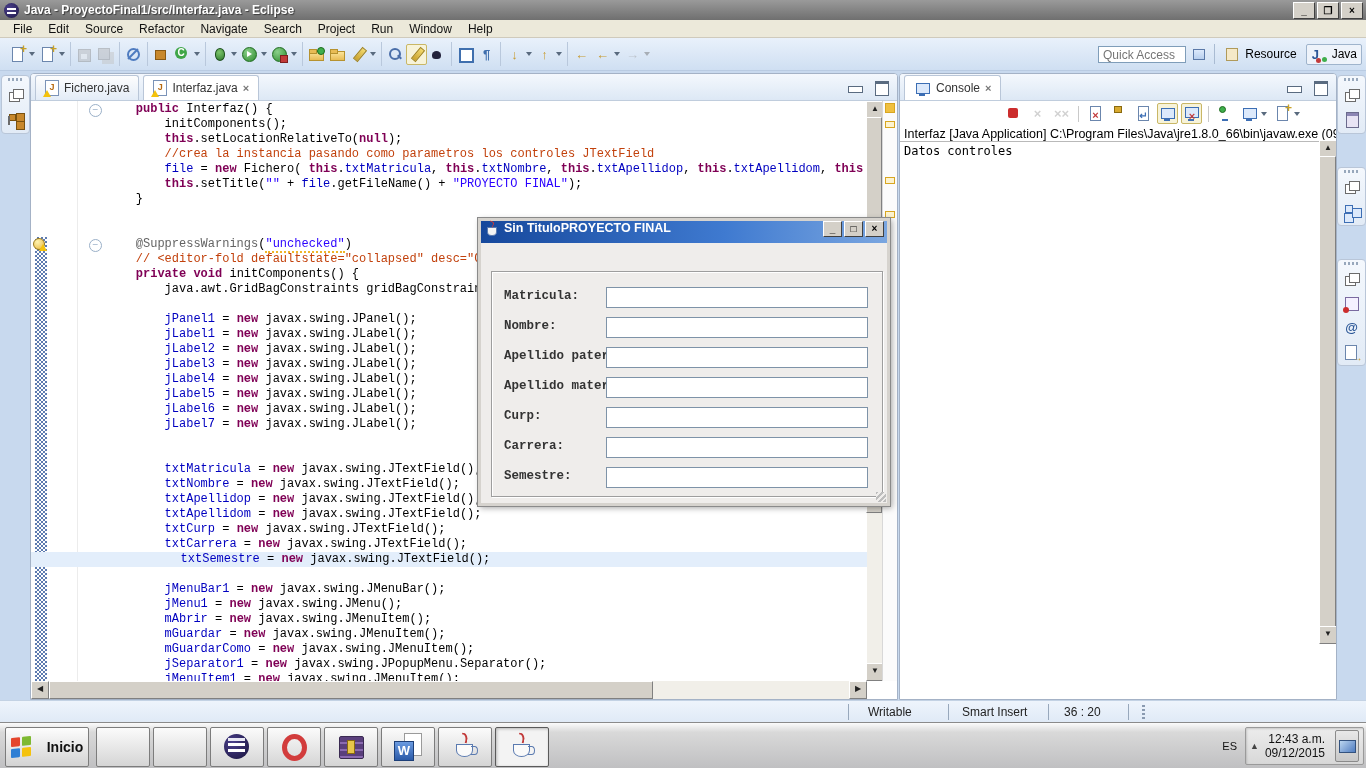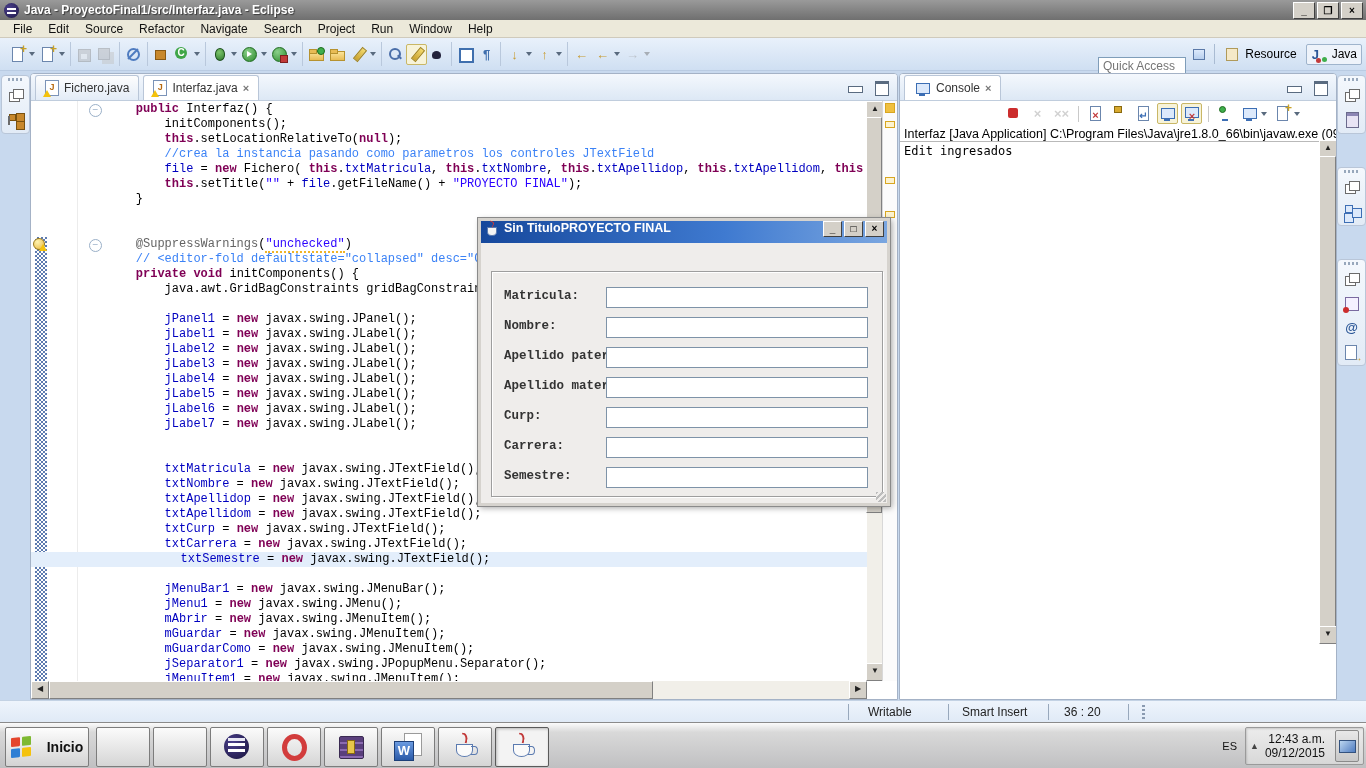--- a/index.html
+++ b/index.html
@@ -45,21 +45,21 @@
   .gfolder::after{content:"";position:absolute;left:1px;top:3px;width:6px;height:3px;background:#e8bc55;border:1px solid #b6922f;}
   .g-open-type-folder i{position:absolute;right:0;top:1px;width:6px;height:6px;border-radius:50%;background:#3fae4c;border:1px solid #1d6b1d;}
   .gpen::before{content:"";position:absolute;left:7px;top:1px;width:4px;height:13px;background:linear-gradient(#f3d96d,#caa22c);border:1px solid #a1821c;transform:rotate(40deg);}
   .g-search::before{content:"";position:absolute;left:2px;top:2px;width:8px;height:8px;border:2px solid #4a6ea8;border-radius:50%;}
   .g-search::after{content:"";position:absolute;left:10px;top:10px;width:5px;height:2px;background:#4a6ea8;transform:rotate(45deg);}
   .g-open-element::before{content:"";position:absolute;left:3px;top:5px;width:9px;height:8px;background:#23233c;border-radius:50% 50% 40% 40%;}
   .g-show-source::before{content:"";position:absolute;left:2px;top:2px;width:11px;height:11px;border:2px solid #3f6fae;background:#fff;}
   .g-show-whitespace{color:#3f6fae;font-weight:bold;}
   .garr{font-weight:bold;color:#c79a2e;}
   .garr.gray{color:#9a9a9a;}
-  #quick-access{position:absolute;left:1098px;top:19px;width:88px;height:17px;border:1px solid #7f9db9;background:#fff;color:#8a8a8a;font-size:12px;padding:0 4px;box-sizing:border-box;font-family:"Liberation Sans",sans-serif;}
+  #quick-access{position:absolute;left:1098px;top:8px;width:88px;height:17px;border:1px solid #7f9db9;background:#fff;color:#8a8a8a;font-size:12px;padding:0 4px;box-sizing:border-box;font-family:"Liberation Sans",sans-serif;}
   #persp{position:absolute;right:4px;top:3px;display:flex;align-items:center;gap:4px;height:26px;}
   .psep{width:1px;height:20px;background:#a9bbd2;}
   .pbtn{display:flex;align-items:center;gap:4px;padding:2px 5px;border-radius:2px;}
   .pbtn.active{background:#eef3fa;border:1px solid #9fb4cc;padding:1px 4px;}
   .g-open-perspective::before{content:"";position:absolute;left:2px;top:3px;width:10px;height:9px;border:1px solid #5b79a8;background:linear-gradient(#dce9fb,#b8cfee);}
   .g-resource-persp::before{content:"";position:absolute;left:2px;top:2px;width:10px;height:11px;background:#f5e9c8;border:1px solid #b09a5a;}
   .g-java-persp::before{content:"J";position:absolute;left:1px;top:0;color:#2b5797;font-weight:bold;font-size:13px;}
   .g-java-persp::after{content:"";position:absolute;right:1px;bottom:1px;width:5px;height:5px;border-radius:50%;background:#3fae4c;box-shadow:-6px 1px 0 #c23a3a;}
   
   .panel{position:absolute;background:#fff;border:1px solid #a4b2c6;border-radius:4px 4px 0 0;overflow:hidden;}
@@ -81,21 +81,21 @@
   #range-hatch{position:absolute;left:4px;width:12px;top:136px;bottom:0;
     background-image:linear-gradient(45deg,#5d7bb0 25%,transparent 25%,transparent 75%,#5d7bb0 75%),linear-gradient(45deg,#5d7bb0 25%,#fff 25%,#fff 75%,#5d7bb0 75%);
     background-size:4px 4px;background-position:0 0,2px 2px;}
   .warnbulb{position:absolute;left:1px;width:14px;height:14px;}
   .warnbulb::before{content:"";position:absolute;left:1px;top:1px;width:10px;height:10px;border-radius:50%;background:radial-gradient(circle at 35% 30%,#fff3b0,#e8b63a);border:1px solid #9a7a1a;}
   .warnbulb::after{content:"";position:absolute;right:-1px;bottom:0;width:0;height:0;border-left:4px solid transparent;border-right:4px solid transparent;border-bottom:7px solid #f4c20d;}
   .foldm{position:absolute;left:58px;width:11px;height:11px;border:1px solid #9ab0c8;border-radius:50%;background:#fff;color:#9ab0c8;line-height:9px;text-align:center;font-size:10px;}
   #code{position:absolute;left:76px;top:1px;right:0;font-family:"DejaVu Sans Mono","Liberation Mono",monospace;font-size:12px;line-height:15px;white-space:pre;}
   .cl{height:15px;font-family:Liberation Mono, monospace;}
   .cl.cur{background:#e3eefb;margin-left:-76px;padding-left:92px;}
-  .k{color:#7f0055;font-weight:bold}.d{color:#000}.c{color:#3b82f6}.s{color:#2a00ff}.v{color:#0000c0}.a{color:#646464}
+  .k{color:#7f0055;font-weight:bold}.d{color:#000}.c{color:#c2410c}.s{color:#2a00ff}.v{color:#0000c0}.a{color:#646464}
   .su{color:#2a00ff;border-bottom:2px dotted #f0b428}
   
   .sb{position:absolute;background:#f1efe9;}
   .sbtn{position:absolute;width:16px;height:16px;background:#d4d0c8;border:1px solid;border-color:#fff #808080 #808080 #fff;color:#222;
     font-size:8px;line-height:14px;text-align:center;}
   .thumb{position:absolute;background:#d4d0c8;border:1px solid;border-color:#fff #808080 #808080 #fff;}
   #ed-vscroll{right:14px;top:27px;bottom:18px;width:16px;}
   #ed-hscroll{left:0;right:30px;bottom:0;height:18px;}
   #ed-ruler{position:absolute;right:0;top:27px;bottom:18px;width:14px;background:#fbfbfb;border-left:1px solid #d8d8d8;}
   .rmark{position:absolute;left:2px;width:8px;height:8px;border:1px solid #d8a620;}
@@ -421,21 +421,21 @@
         <span class="g g-display-console gmon"></span>
         <span class="dd"></span>
       </span>
       <span class="tbi">
         <span class="g g-open-console gdoc plus"></span>
         <span class="dd"></span>
       </span>
     </div>
   <div id="con-content">
     <div id="con-header">Interfaz [Java Application] C:\Program Files\Java\jre1.8.0_66\bin\javaw.exe (09/12/20</div>
-    <div id="con-output">Edit ingresados</div>
+    <div id="con-output">Datos controles</div>
   </div>
   <div class="sb" id="con-vscroll">
     <span class="sbtn" style="top:0;left:0">▲</span>
     <span class="thumb" style="left:0;top:16px;width:15px;bottom:16px"></span>
     <span class="sbtn" style="bottom:0;left:0">▼</span>
   </div>
 </div>
 
 <div id="right-stacks"></div>
 

